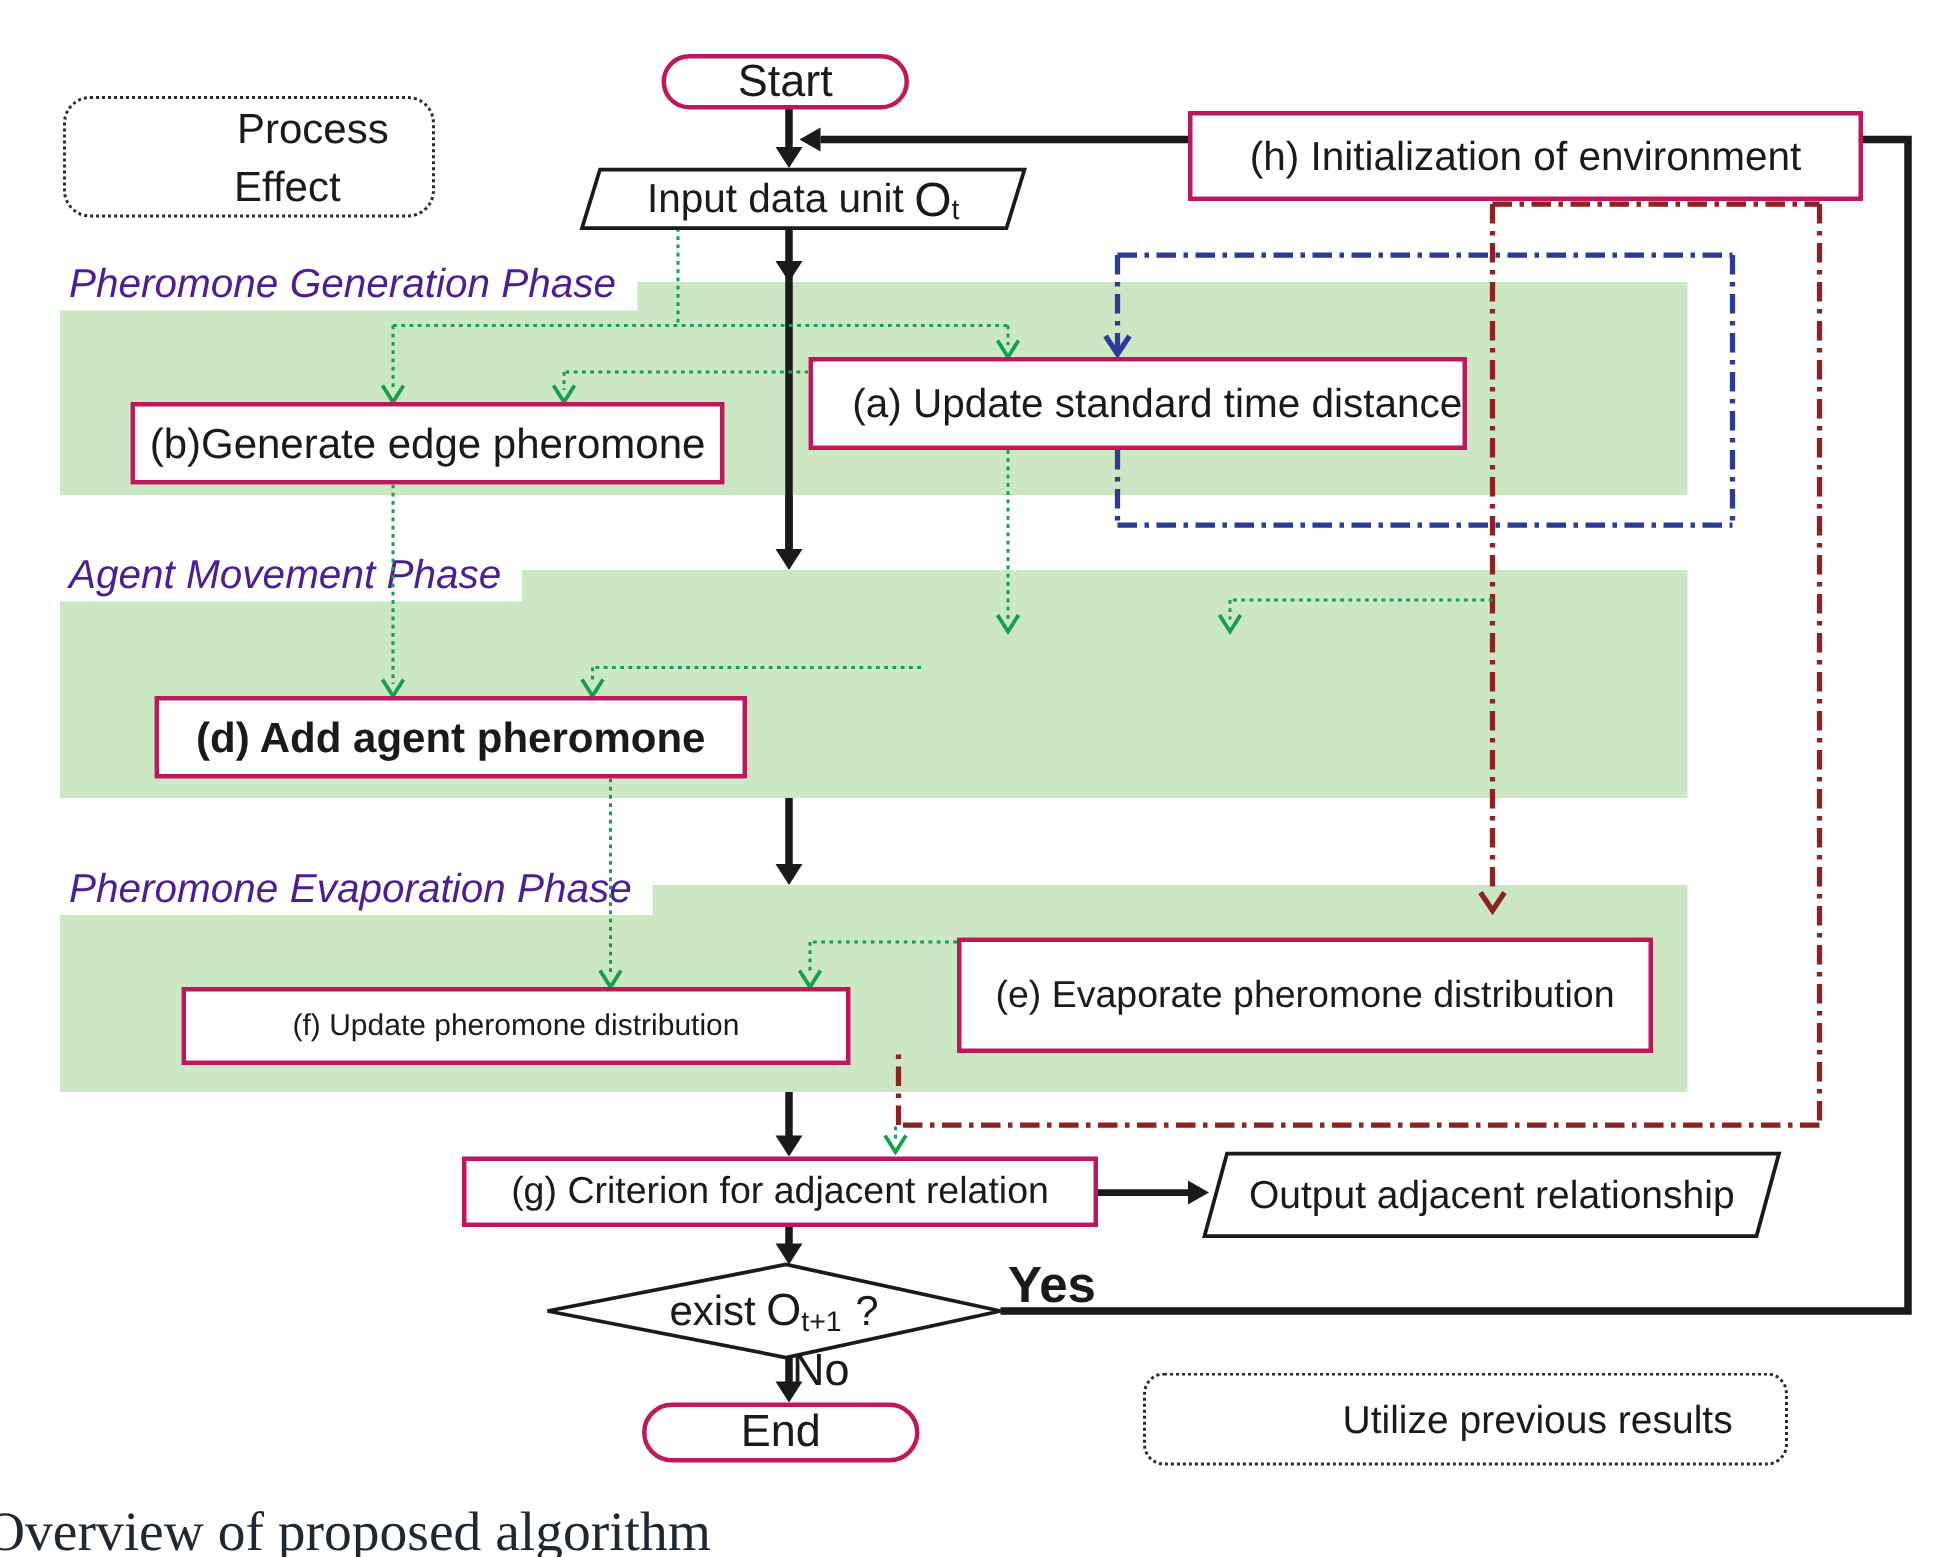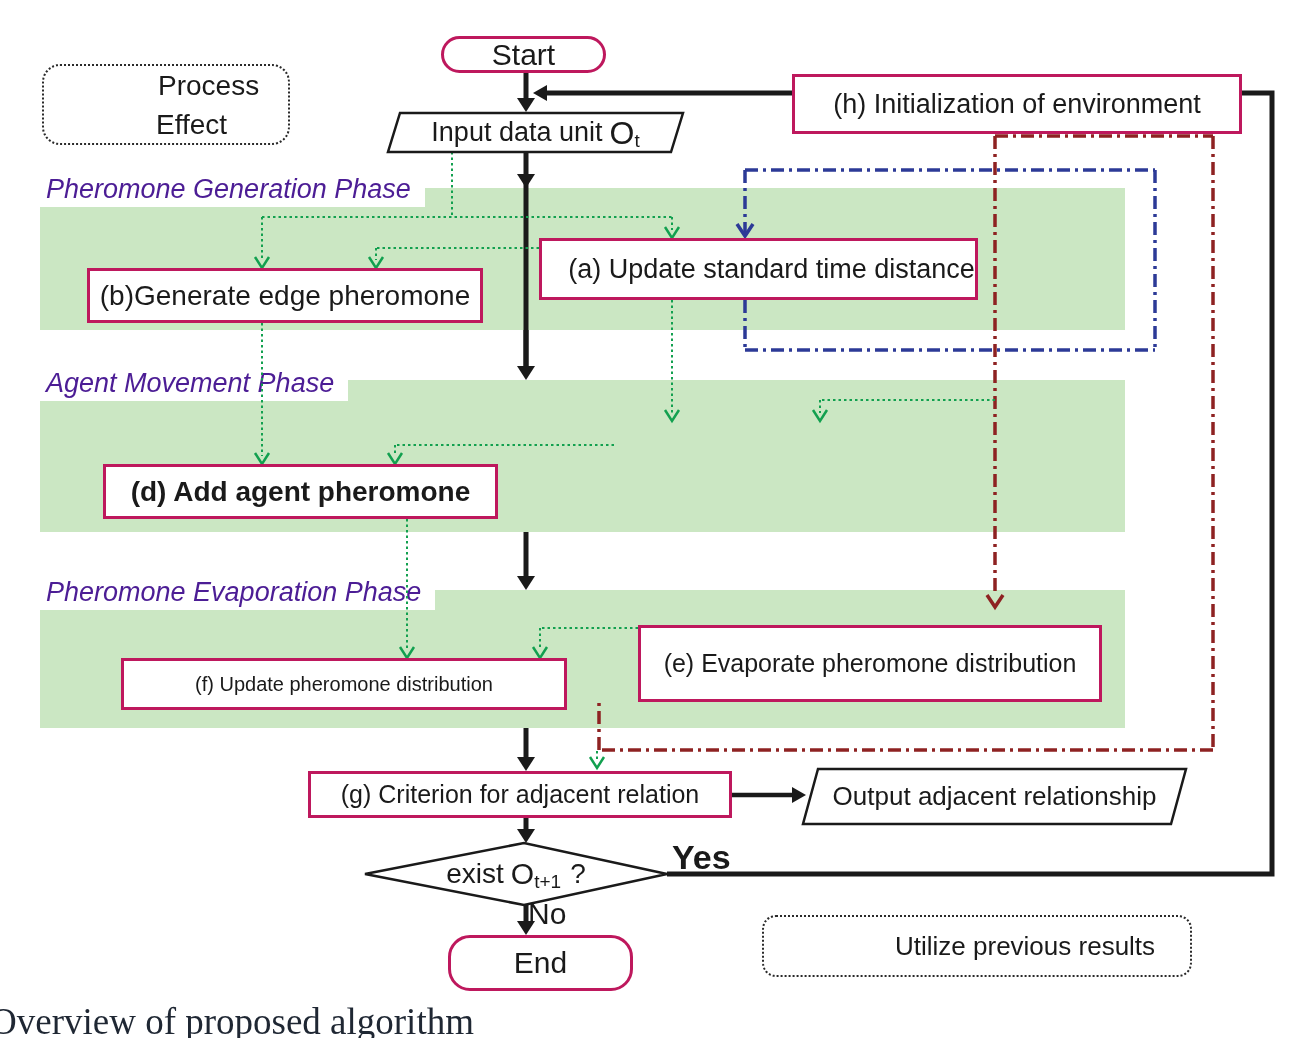--- a/index.html
+++ b/index.html
@@ -142,21 +142,21 @@
   </svg>
 
   <div class="node terminal" style="left:441px;top:36px;width:165px;height:37px;">Start</div>
   <div class="node" style="left:792px;top:74px;width:450px;height:60px;font-size:27px;">(h) Initialization of environment</div>
   <div class="node" style="left:539px;top:238px;width:439px;height:62px;font-size:27px;padding-left:26px;">(a) Update standard time distance</div>
   <div class="node" style="left:87px;top:268px;width:396px;height:55px;font-size:28px;">(b)Generate edge pheromone</div>
   <div class="node" style="left:103px;top:464px;width:395px;height:55px;font-size:28px;font-weight:bold;">(d) Add agent pheromone</div>
   <div class="node" style="left:638px;top:609px;width:464px;height:77px;font-size:25px;margin-top:16px;">(e) Evaporate pheromone distribution</div>
   <div class="node" style="left:121px;top:658px;width:446px;height:52px;font-size:20px;">(f) Update pheromone distribution</div>
   <div class="node" style="left:308px;top:771px;width:424px;height:47px;font-size:25px;">(g) Criterion for adjacent relation</div>
-  <div class="node terminal" style="left:448px;top:935px;width:185px;height:56px;">End</div>
+  <div class="node terminal" style="left:428px;top:935px;width:185px;height:40px;">End</div>
 
   <div class="overlay-text" style="left:398px;top:113px;width:275px;height:39px;font-size:27px;">
     <span>Input data unit</span>
       <span class="varO">O</span>
       <span class="sub">t</span>
   </div>
   <div class="overlay-text" style="left:805px;top:769px;width:379px;height:55px;font-size:26px;">Output adjacent relationship</div>
   <div class="overlay-text" style="left:383px;top:855px;width:266px;height:38px;font-size:28px;">
     <span>exist</span>
       <span class="varO" style="font-size:30px;">O</span>

